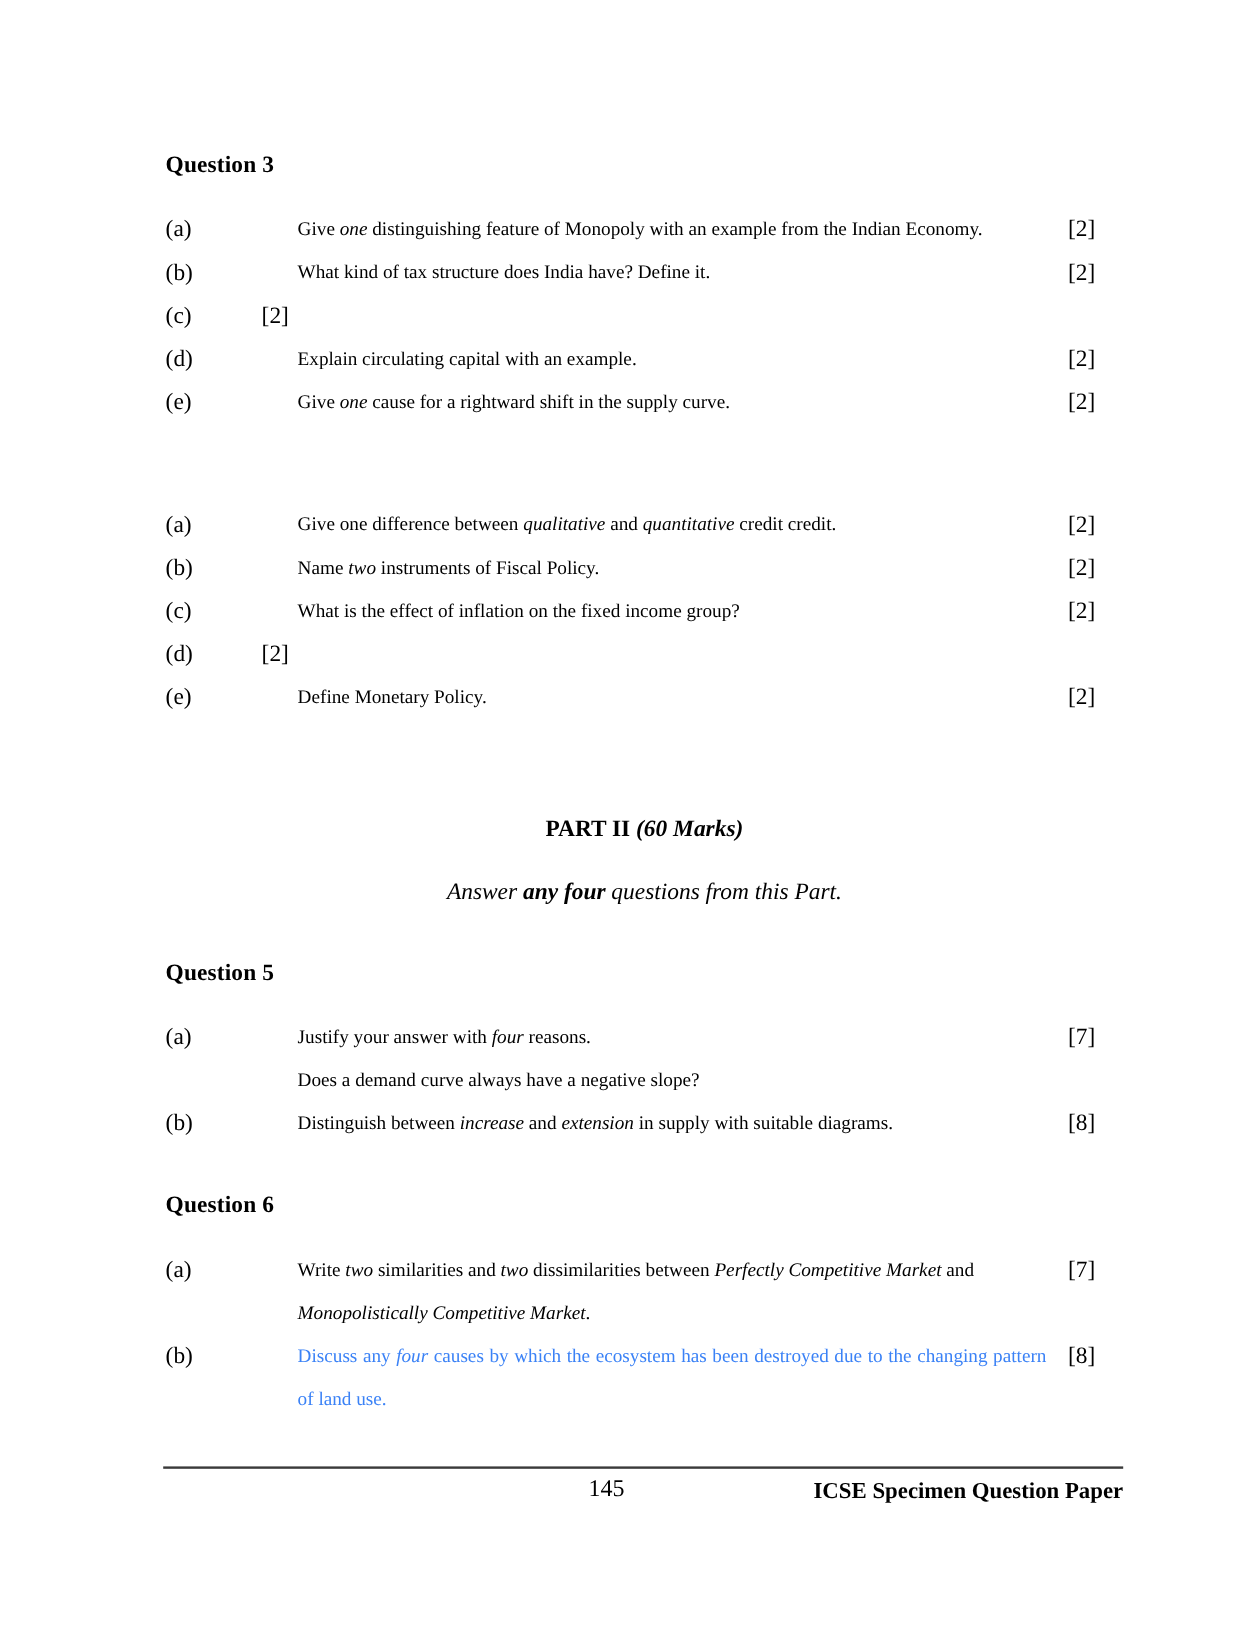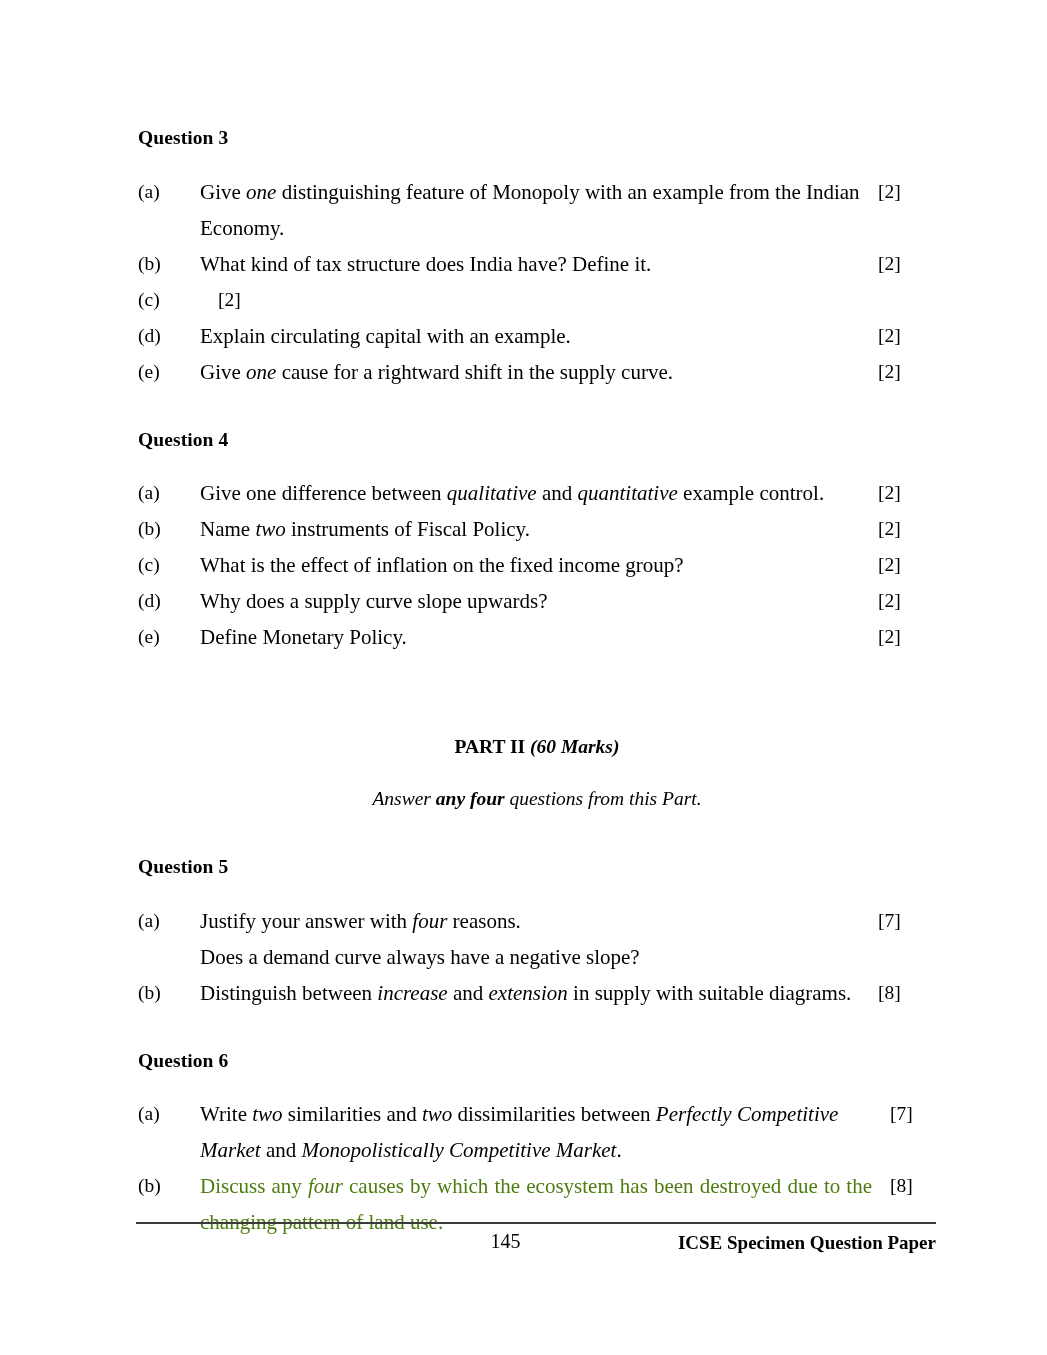--- a/index.html
+++ b/index.html
@@ -48,22 +48,23 @@
     width: 100%;
   }
   .q-label {
     flex: 0 0 62px;
     font-size: 19.5px;
     line-height: 36px;
     white-space: nowrap;
   }
   .q-body {
     flex: 1 1 auto;
-    font-size: 21px;
-    line-height: 36px;
+    font-size: 16px;
+    line-height: 36px;
+    margin-left: 48px;
   }
   .q-text {
     margin: 0;
     padding: 0;
   }
   .q-text.justified {
     text-align: justify;
     text-align-last: left;
   }
   .q-marks {
@@ -97,21 +98,21 @@
   .part-title i { font-style: italic; font-weight: bold; }
   .part-sub {
     font-size: 19.5px;
     line-height: 36px;
     font-style: italic;
     margin: 14px;
   }
   .part-sub b { font-weight: bold; font-style: italic; }
 
   em { font-style: italic; }
-  .green { color: #4d7c0f; }
+  .green { color: #3b82f6; }
 
   
   .footer {
     position: absolute;
     left: 136px;
     top: 1222px;
     width: 800px;
   }
   .footer-rule {
     border: 0;
@@ -188,29 +189,28 @@
         <div class="q-body">
           <p class="q-text"><span>Give </span><em>one</em><span> cause for a rightward shift in the supply curve.</span></p>
         </div>
         <div class="q-marks">[2]</div>
       </div>
 
     </div>
 
     <div class="gap-lg"></div>
 
-    <div class="q-heading">Question 4</div>
     <div class="gap-md"></div>
 
     <div class="q-list narrow">
 
       <div class="q-row">
         <div class="q-label">(a)</div>
         <div class="q-body">
-          <p class="q-text"><span>Give one difference between </span><em>qualitative</em><span> and </span><em>quantitative</em><span> example control.</span></p>
+          <p class="q-text"><span>Give one difference between </span><em>qualitative</em><span> and </span><em>quantitative</em><span> credit credit.</span></p>
         </div>
         <div class="q-marks">[2]</div>
       </div>
 
       <div class="q-row">
         <div class="q-label">(b)</div>
         <div class="q-body">
           <p class="q-text"><span>Name </span><em>two</em><span> instruments of Fiscal Policy.</span></p>
         </div>
         <div class="q-marks">[2]</div>
@@ -219,23 +219,20 @@
       <div class="q-row">
         <div class="q-label">(c)</div>
         <div class="q-body">
           <p class="q-text">What is the effect of inflation on the fixed income group?</p>
         </div>
         <div class="q-marks">[2]</div>
       </div>
 
       <div class="q-row">
         <div class="q-label">(d)</div>
-        <div class="q-body">
-          <p class="q-text">Why does a supply curve slope upwards?</p>
-        </div>
         <div class="q-marks">[2]</div>
       </div>
 
       <div class="q-row">
         <div class="q-label">(e)</div>
         <div class="q-body">
           <p class="q-text">Define Monetary Policy.</p>
         </div>
         <div class="q-marks">[2]</div>
       </div>

